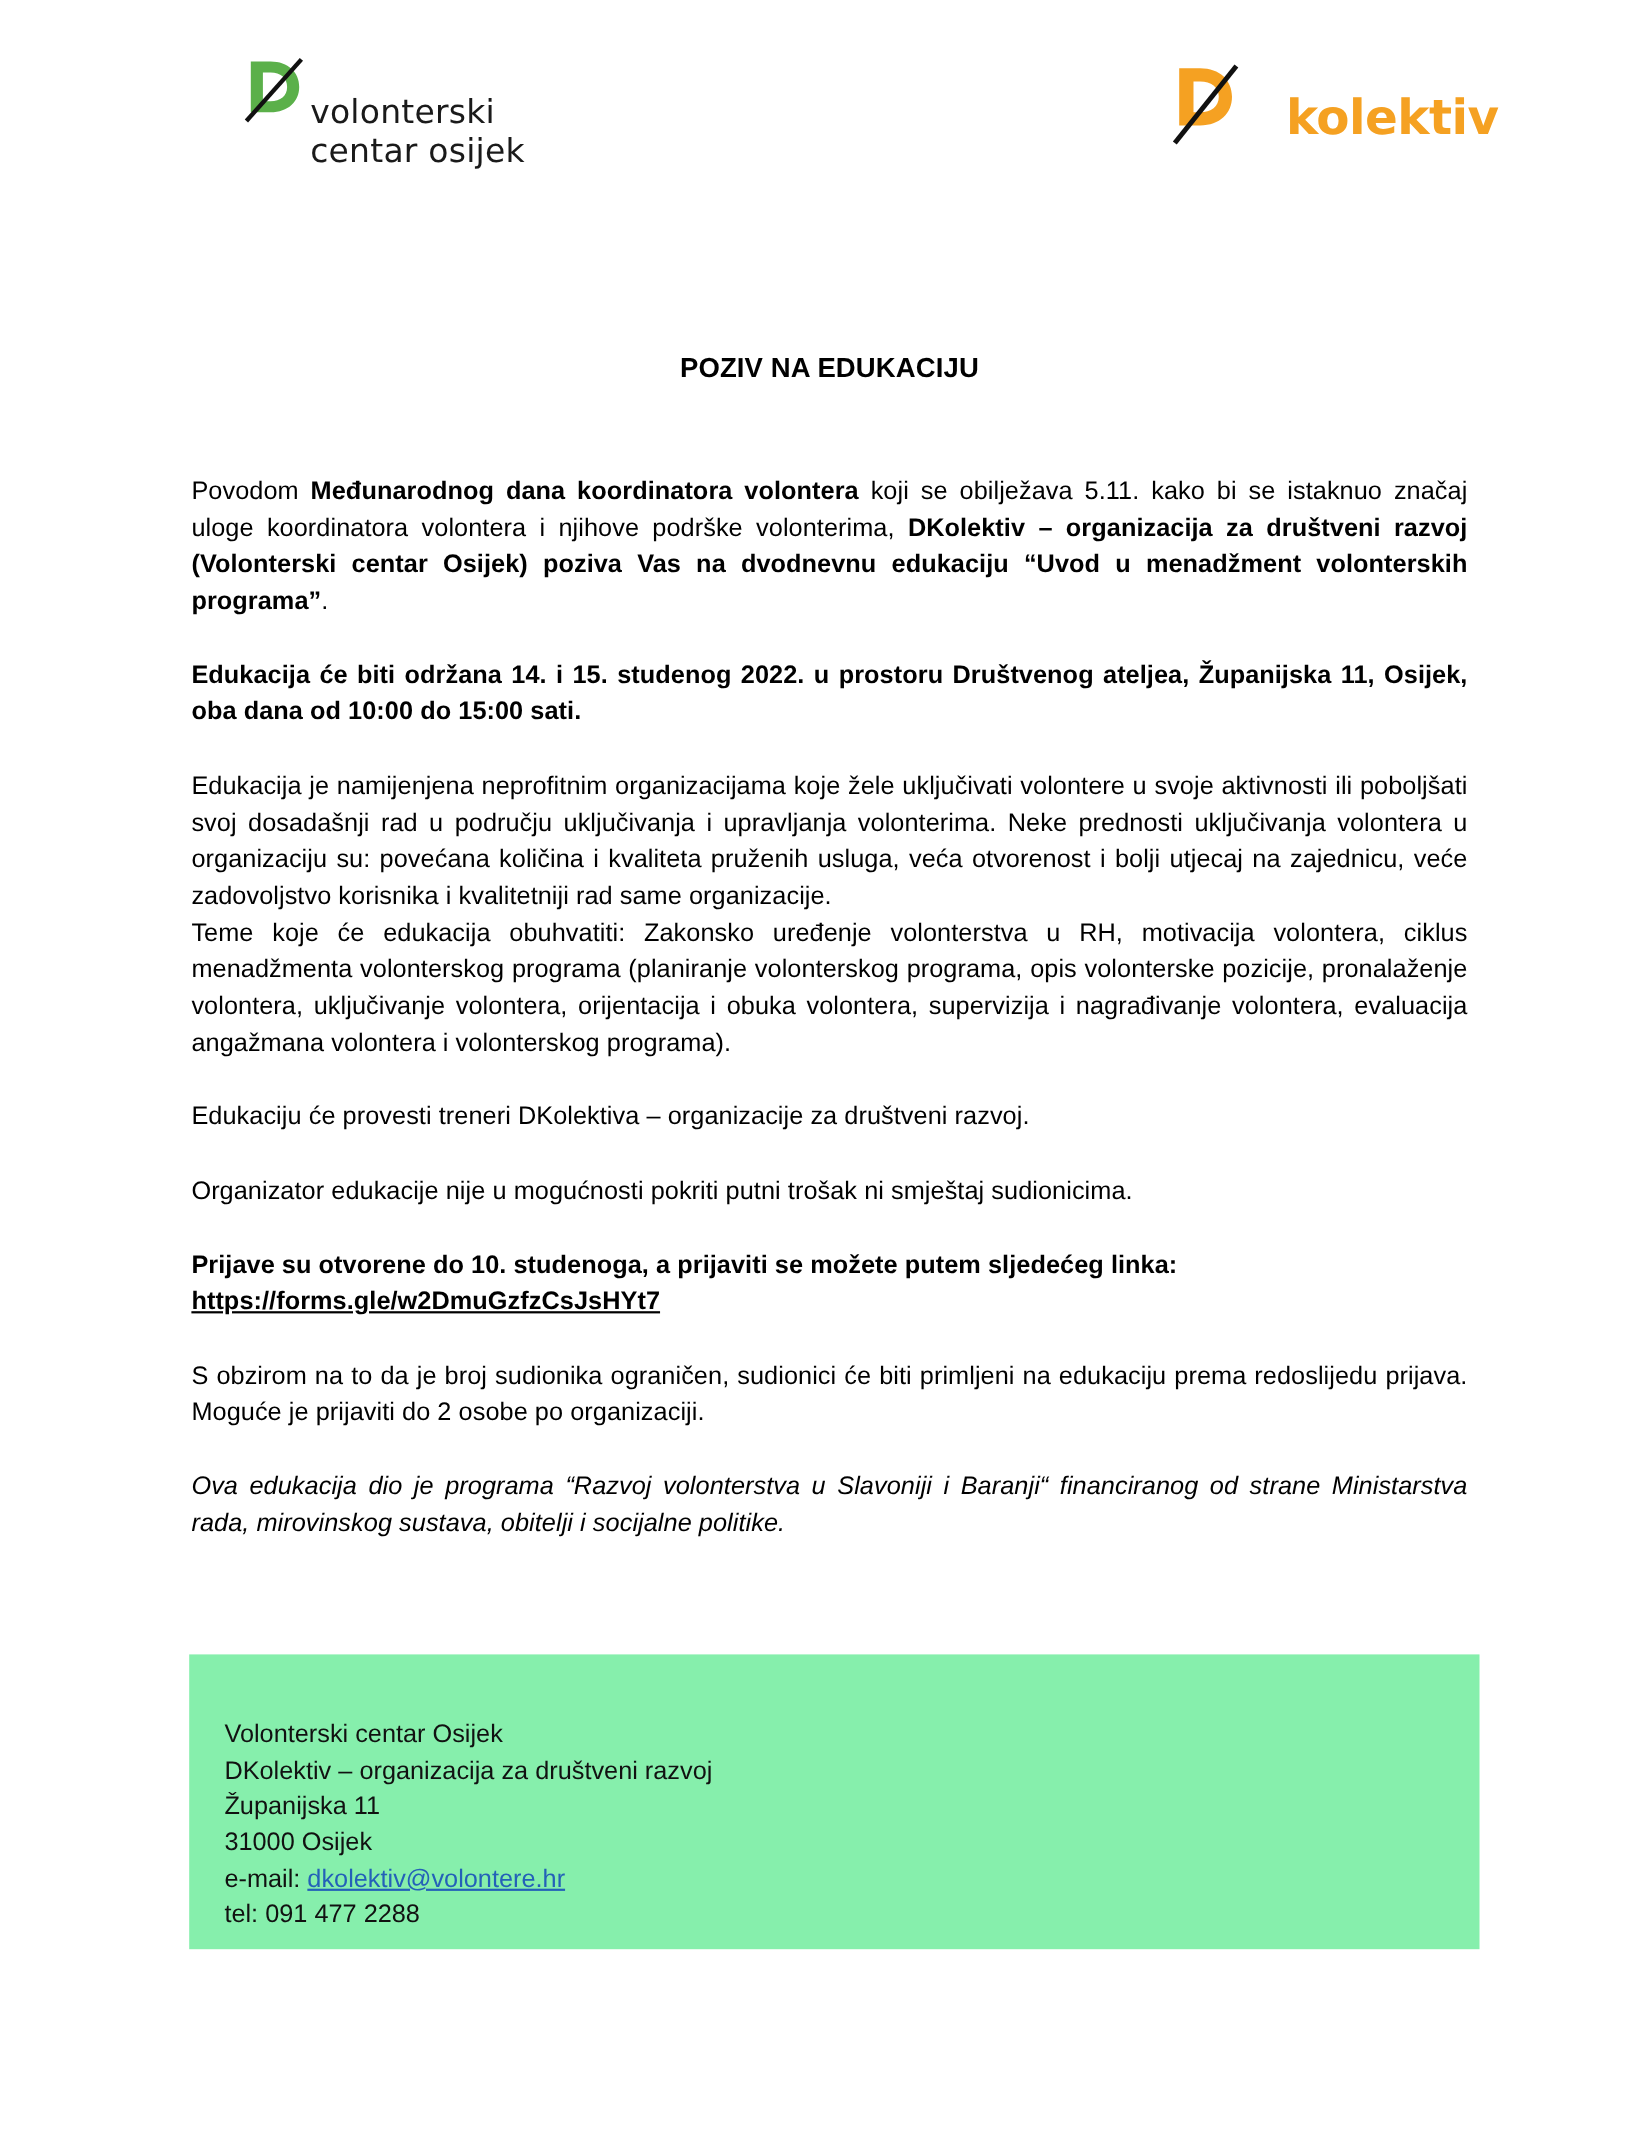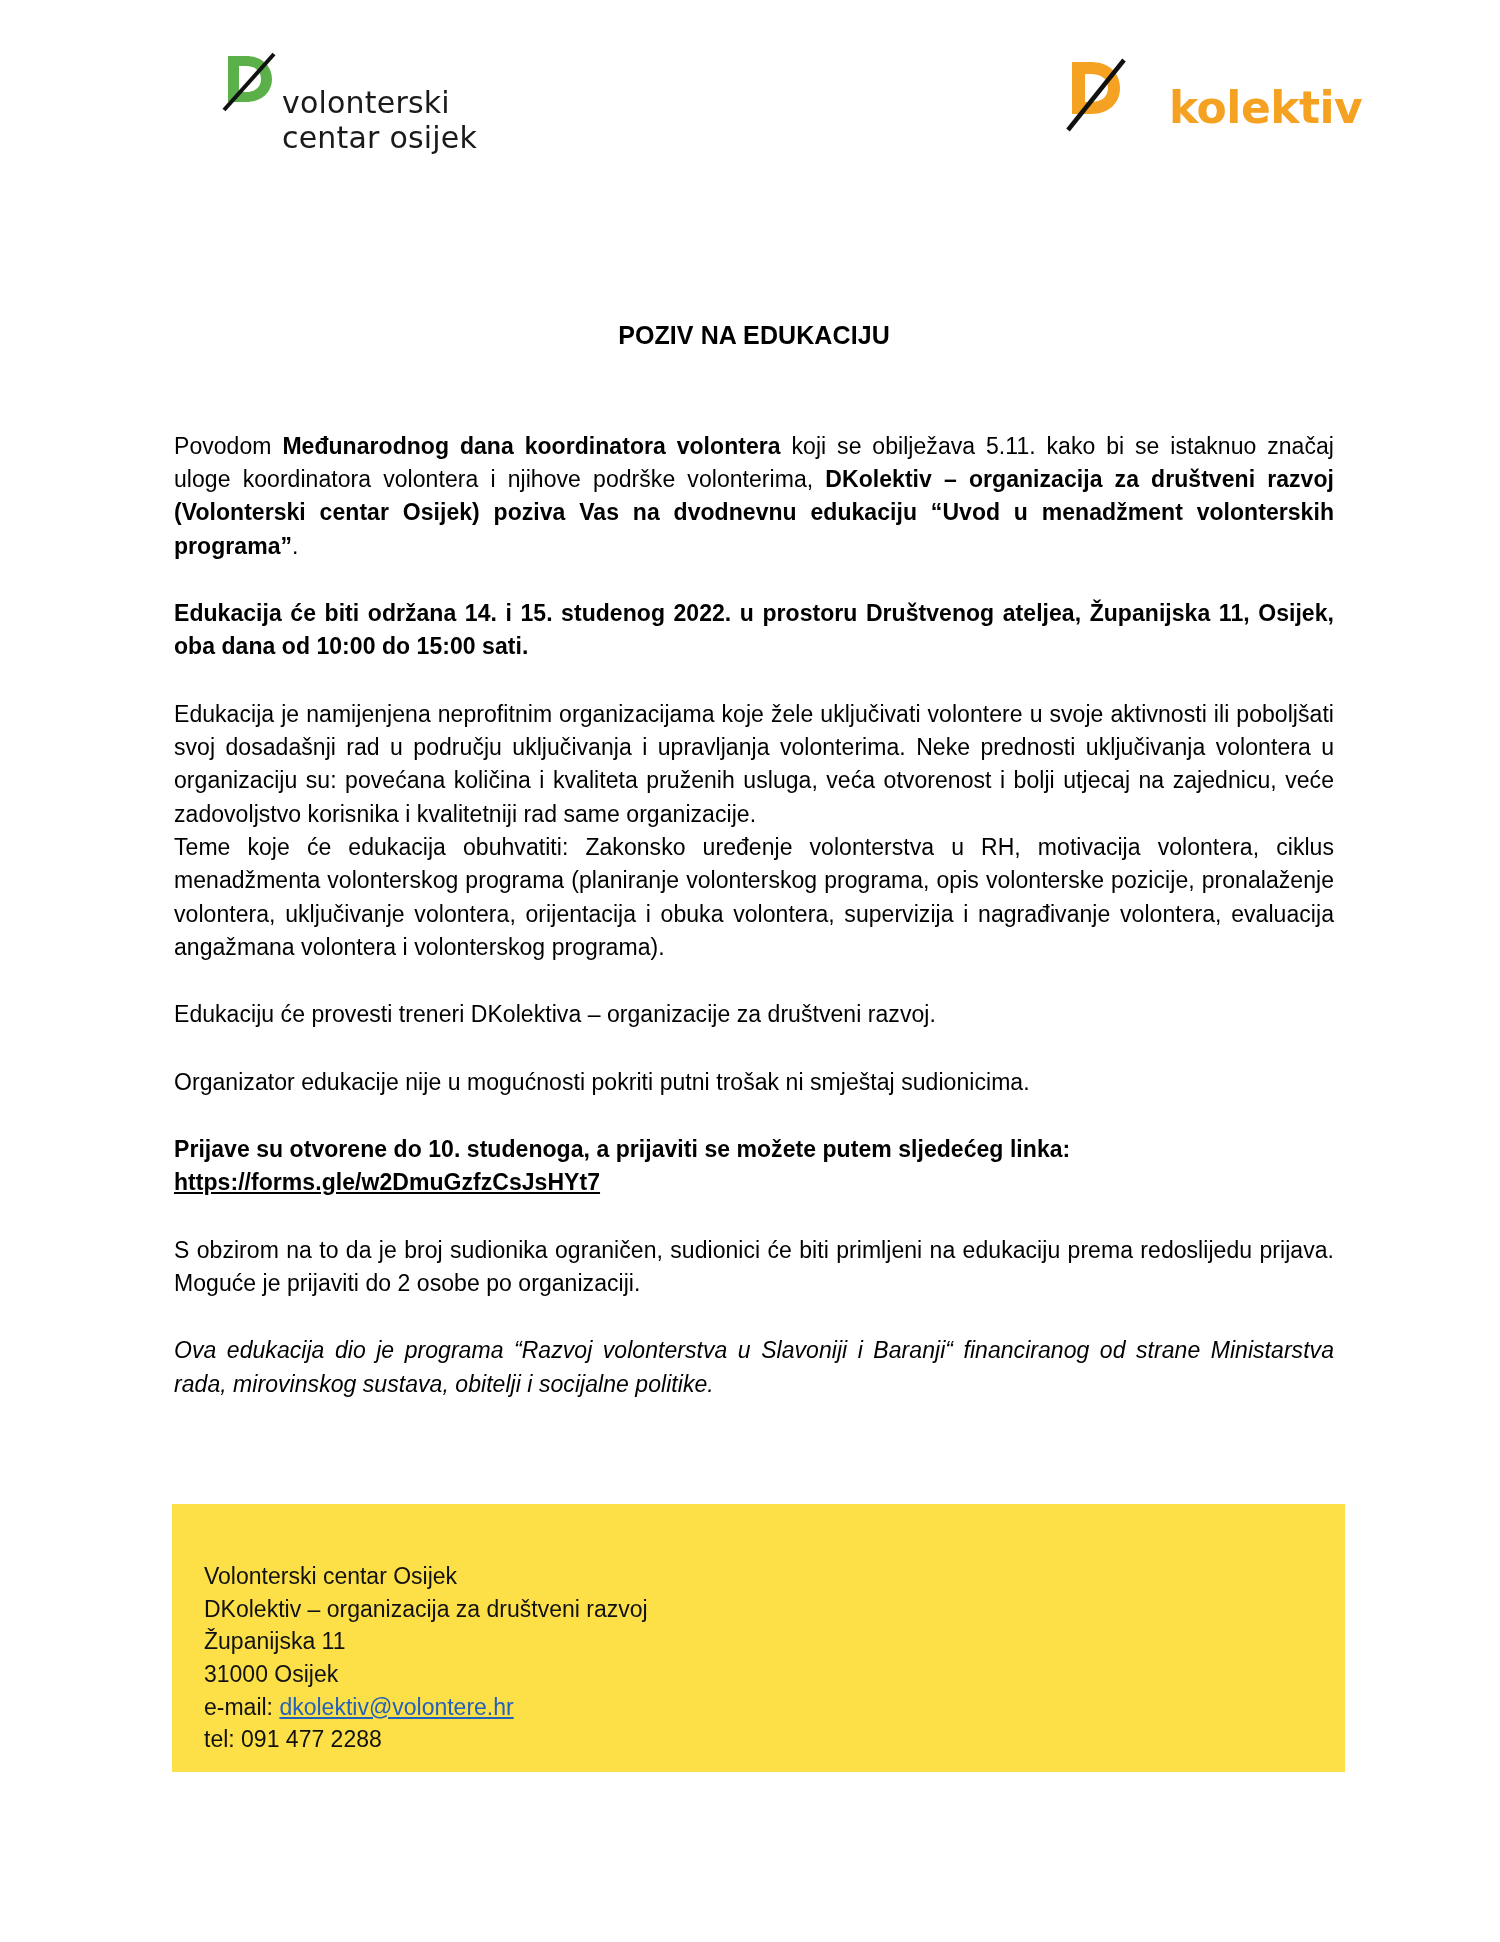--- a/index.html
+++ b/index.html
@@ -116,21 +116,21 @@
     font-weight: bold;
   }
 
   
   .footer-box {
     position: absolute;
     left: 172px;
     top: 1504px;
     width: 1173px;
     height: 268px;
-    background: #fde047;
+    background: #86efac;
     box-sizing: border-box;
     padding: 56px 0 0 32px;
   }
   .footer-line {
     font-size: 23px;
     line-height: 1.42;
     color: #111111;
     white-space: nowrap;
   }
   a.mail-link {

